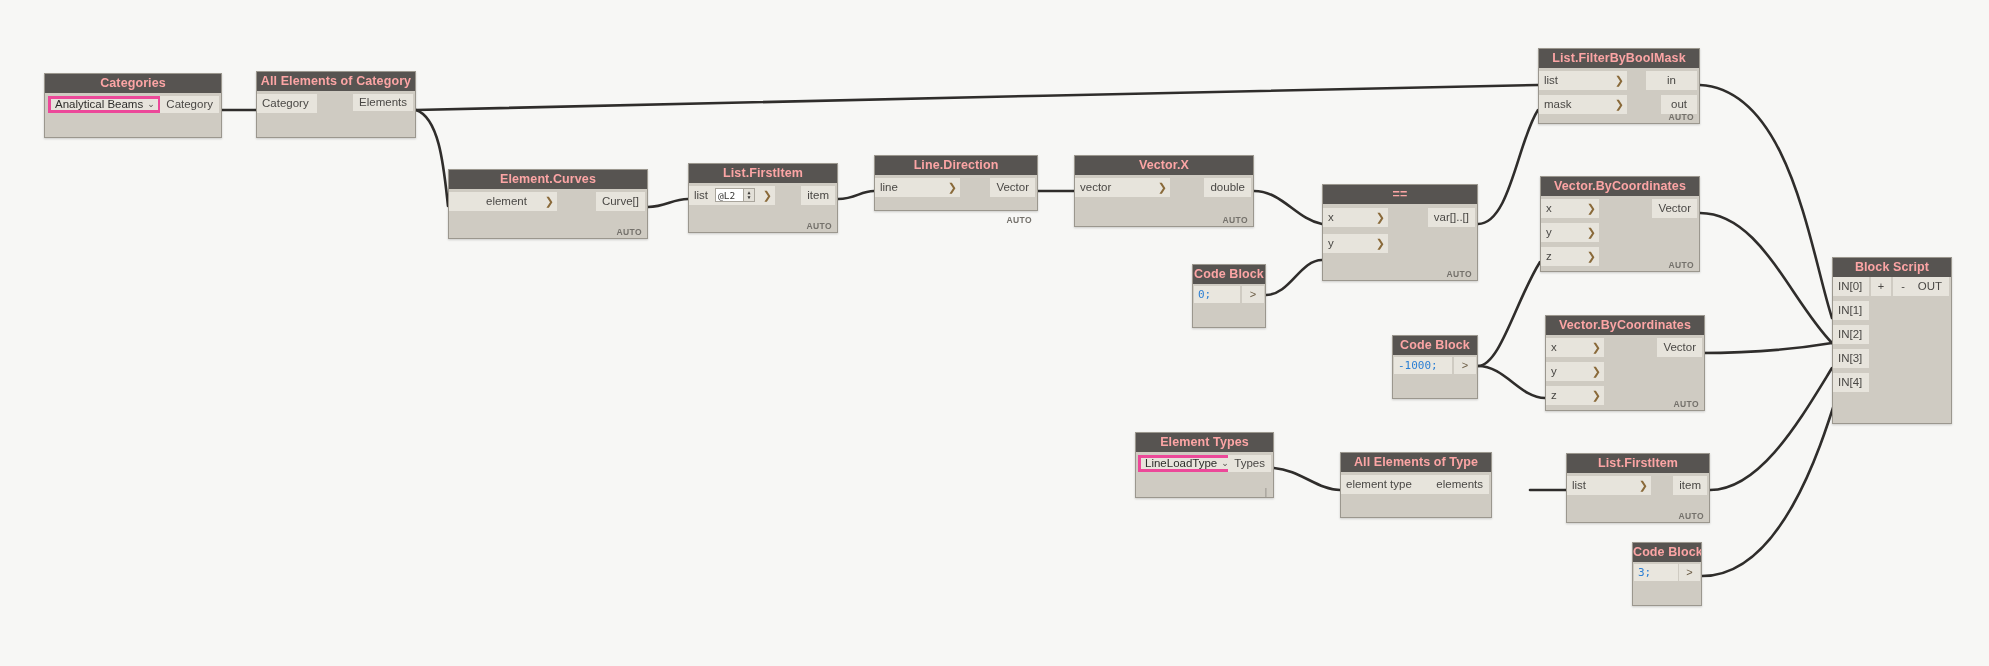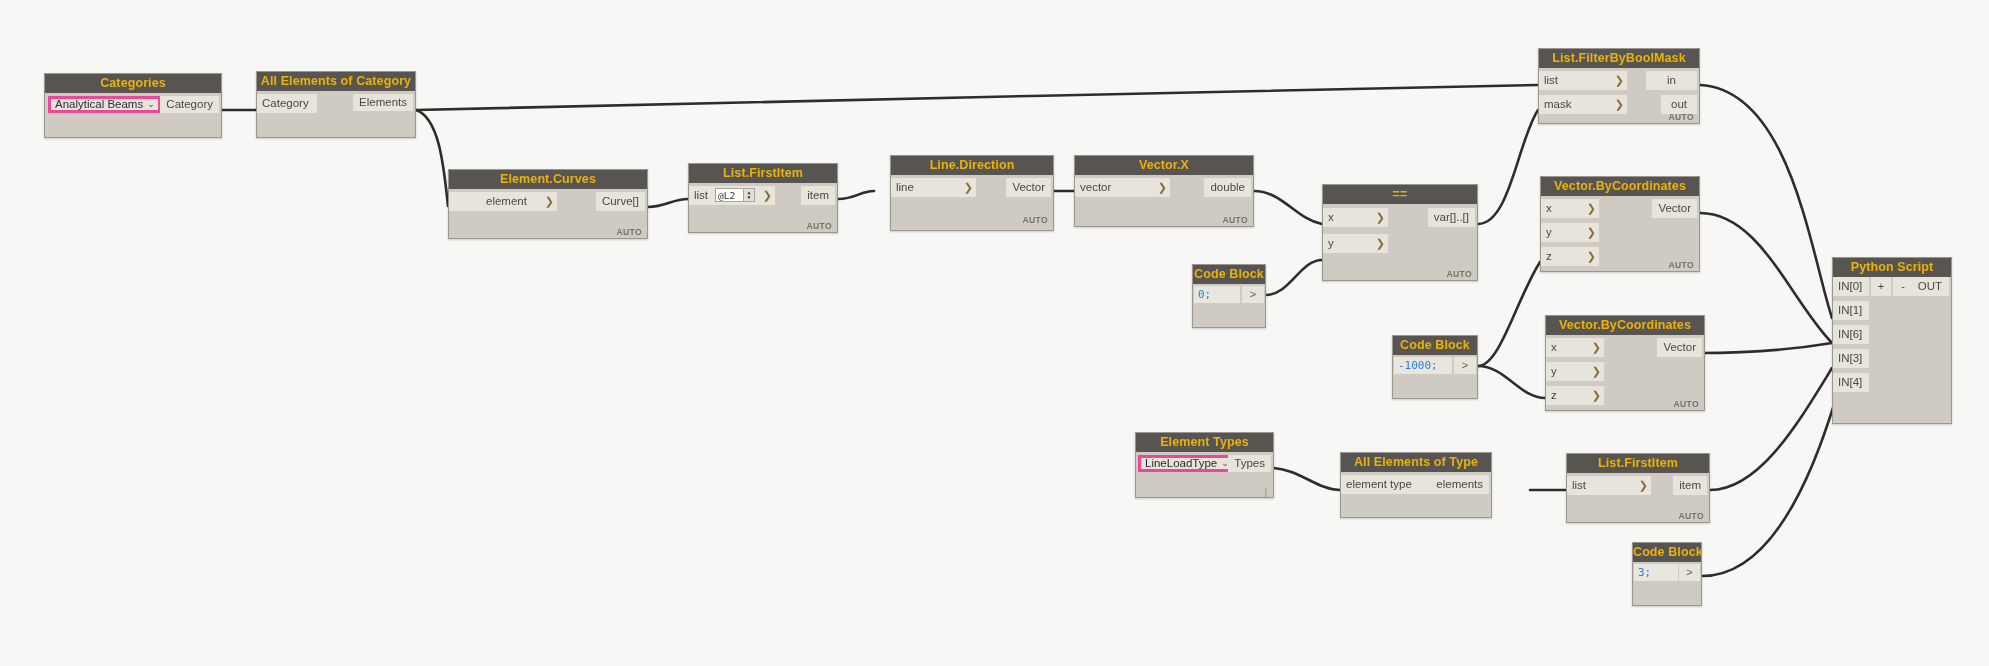--- a/index.html
+++ b/index.html
@@ -25,21 +25,21 @@
   }
   .node {
     position: absolute;
     background: #cfcbc2;
     border: 1px solid #9b978e;
     box-sizing: border-box;
     box-shadow: 0 1px 2px rgba(0,0,0,0.18);
   }
   .node-header {
     background: #575451;
-    color: #eab308;
+    color: #fca5a5;
     font-size: 12.5px;
     font-weight: bold;
     text-align: center;
     line-height: 19px;
     height: 19px;
     white-space: nowrap;
     overflow: hidden;
     letter-spacing: 0.1px;
   }
   .node-body {
@@ -270,21 +270,21 @@
         <span class="spin-arrows">
             <span>▲</span>
             <span>▼</span>
           </span>
       </div>
       <div class="port-out" style="top:3px; right:2px; height:19px;">item</div>
       <div class="auto-tag">AUTO</div>
     </div>
   </div>
 
-  <div class="node" style="left:874px; top:155px; width:164px; height:76px;margin-left:16px;">
+  <div class="node" style="left:874px; top:155px; width:164px; height:56px;">
     <div class="node-header">Line.Direction</div>
     <div class="node-body" style="height:52px;">
       <div class="port-in" style="position:absolute; left:0; top:3px; width:85px;">
         <span>line</span>
         <span class="chev">❯</span>
       </div>
       <div class="port-out" style="top:3px; right:2px; height:19px;">Vector</div>
       <div class="auto-tag">AUTO</div>
     </div>
   </div>
@@ -384,30 +384,30 @@
       <div class="port-in" style="position:absolute; left:0; top:51px; width:58px;">
         <span>z</span>
         <span class="chev">❯</span>
       </div>
       <div class="port-out" style="top:3px; right:2px; height:19px;">Vector</div>
       <div class="auto-tag">AUTO</div>
     </div>
   </div>
 
   <div class="node" style="left:1832px; top:257px; width:120px; height:167px;">
-    <div class="node-header">Python Script</div>
+    <div class="node-header">Block Script</div>
     <div class="node-body" style="height:147px;">
       <div class="port-in" style="position:absolute; left:0; top:0px; width:36px;">
         <span>IN[0]</span>
       </div>
       <div class="port-in" style="position:absolute; left:0; top:24px; width:36px;">
         <span>IN[1]</span>
       </div>
       <div class="port-in" style="position:absolute; left:0; top:48px; width:36px;">
-        <span>IN[6]</span>
+        <span>IN[2]</span>
       </div>
       <div class="port-in" style="position:absolute; left:0; top:72px; width:36px;">
         <span>IN[3]</span>
       </div>
       <div class="port-in" style="position:absolute; left:0; top:96px; width:36px;">
         <span>IN[4]</span>
       </div>
       <div class="py-btn" style="left:38px; width:20px;">+</div>
       <div class="py-btn" style="left:60px; width:20px;">-</div>
       <div class="port-out" style="top:0px; right:2px; width:38px; height:19px;">OUT</div>

